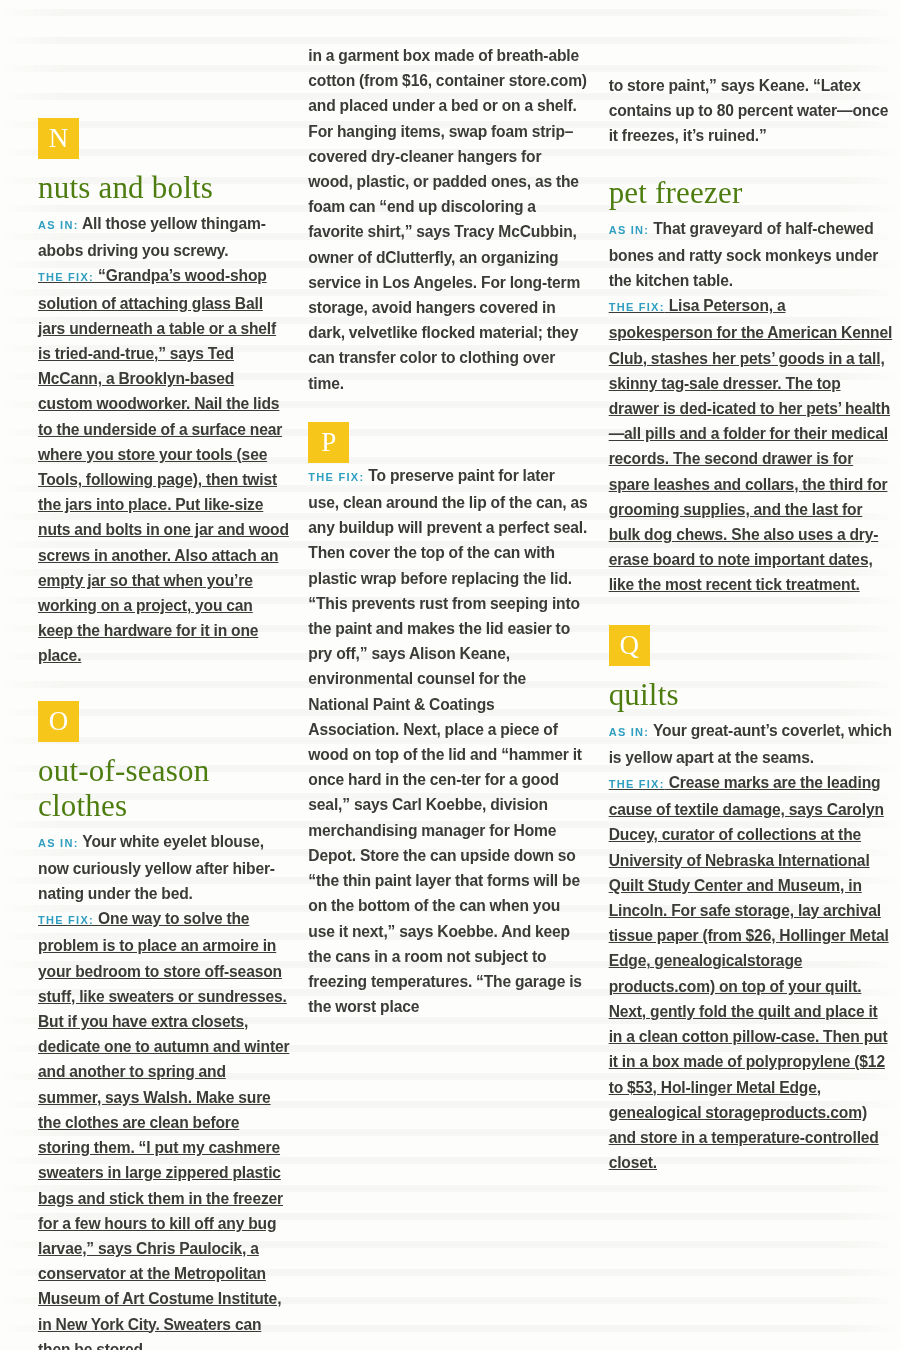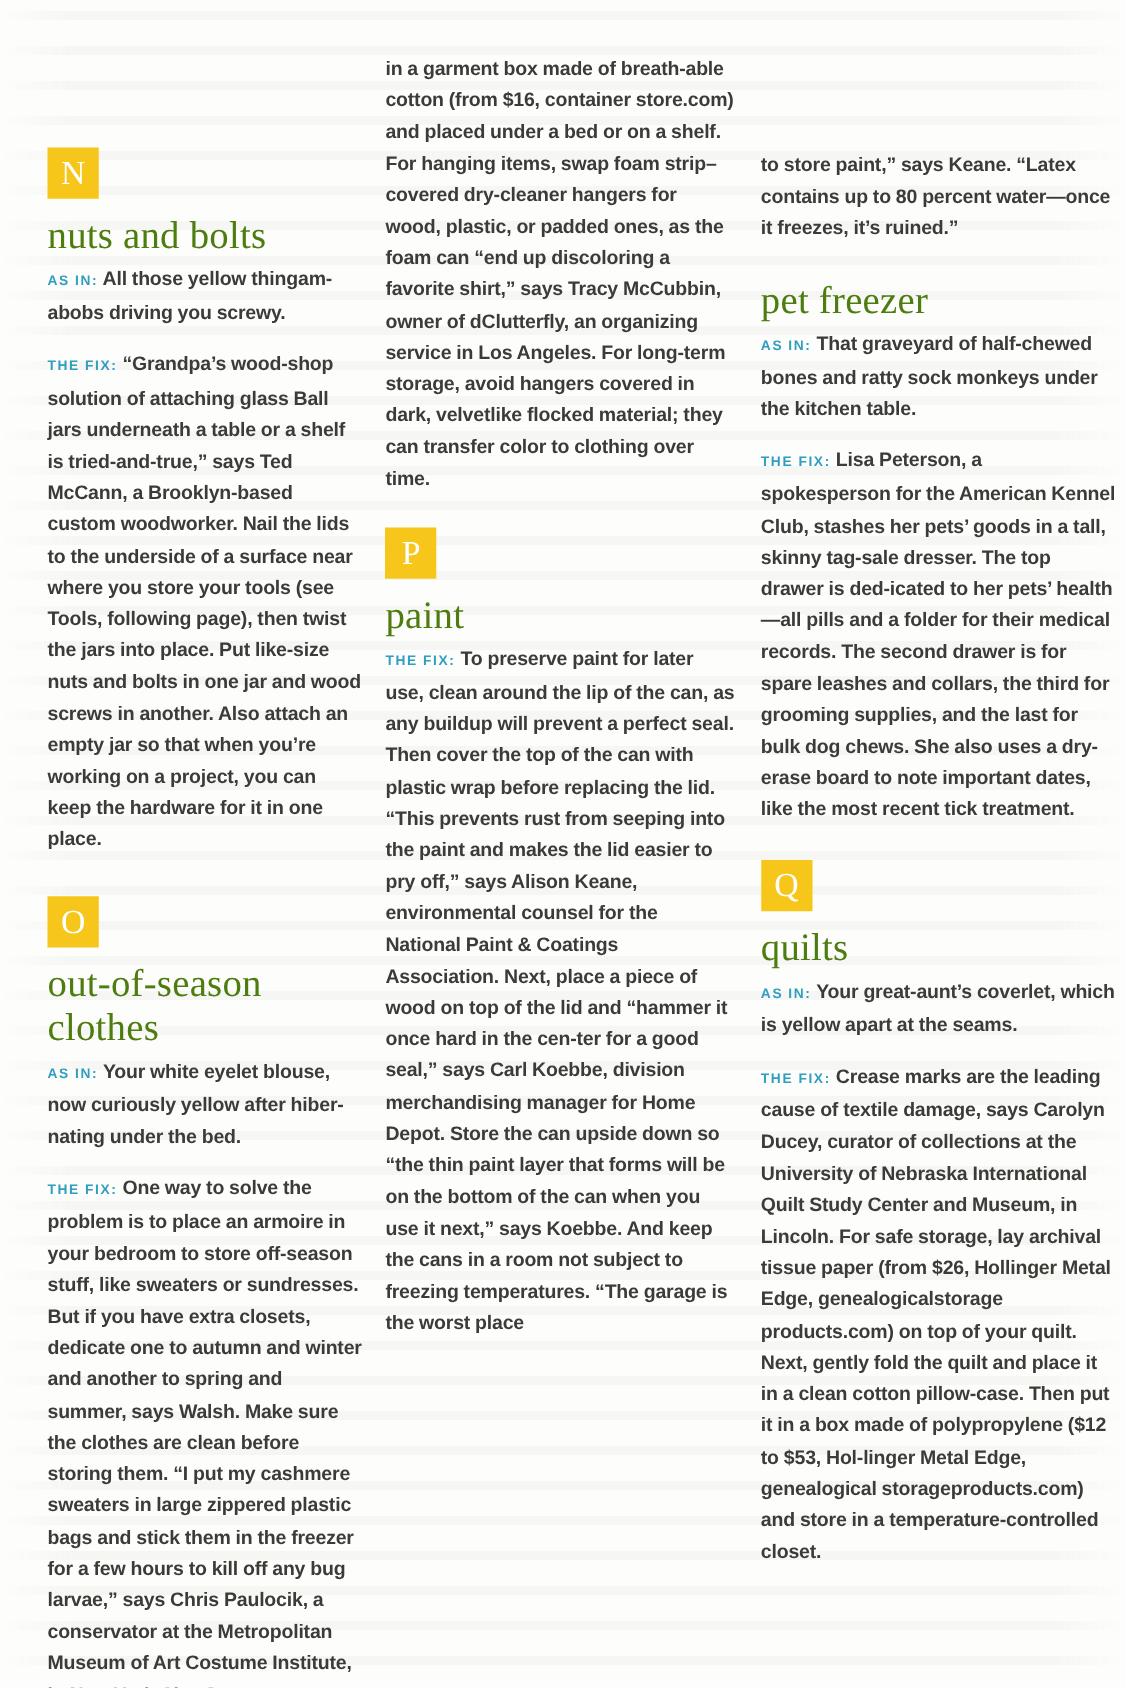--- a/index.html
+++ b/index.html
@@ -81,35 +81,35 @@
   .body-text {
     color: #3b3b38;
     font-size: 15.6px;
     line-height: 25.2px;
     font-weight: 600;
     text-align: left;
     margin: 0;
     letter-spacing: -0.15px;
     word-spacing: -0.2px;
   }
-  .body-text + .body-text { margin-top: 16px; }
+  .body-text + .body-text { margin-top: 0; text-decoration: underline; }
 
   .lede {
     color: #2f9ec0;
     font-weight: 700;
     letter-spacing: 1.3px;
     font-size: 11px;
   }
 
   
   .c1-top  { margin-top: 102px; }
   .c1-gap  { margin-top: 32px; }
   .c2-top  { margin-top: 27px; }
   .c2-gap  { margin-top: 26px; }
-  .c3-top  { margin-top: 104px; }
+  .c3-top  { margin-top: 57px; }
   .c3-gap  { margin-top: 26px; }
   .c3-gap2 { margin-top: 27px; }
 
   .nobadge-title { margin-top: 0; }
 </style>
 </head>
 <body>
 
 <div class="bleed"></div>
 
@@ -132,21 +132,20 @@
     </div>
 
   </div>
 
   <div class="col col-2">
 
     <p class="body-text c2-top">in a garment box made of breath-able cotton (from $16, container store.com) and placed under a bed or on a shelf. For hanging items, swap foam strip–covered dry-cleaner hangers for wood, plastic, or padded ones, as the foam can “end up discoloring a favorite shirt,” says Tracy McCubbin, owner of dClutterfly, an organizing service in Los Angeles. For long-term storage, avoid hangers covered in dark, velvetlike flocked material; they can transfer color to clothing over time.</p>
 
     <div class="entry c2-gap">
       <div class="badge">P</div>
-      <h2 class="entry-title">paint</h2>
       <p class="body-text"><span class="lede">THE FIX:</span><span> To preserve paint for later use, clean around the lip of the can, as any buildup will prevent a perfect seal. Then cover the top of the can with plastic wrap before replacing the lid. “This prevents rust from seeping into the paint and makes the lid easier to pry off,” says Alison Keane, environmental counsel for the National Paint &amp; Coatings Association. Next, place a piece of wood on top of the lid and “hammer it once hard in the cen-ter for a good seal,” says Carl Koebbe, division merchandising manager for Home Depot. Store the can upside down so “the thin paint layer that forms will be on the bottom of the can when you use it next,” says Koebbe. And keep the cans in a room not subject to freezing temperatures. “The garage is the worst place</span></p>
     </div>
 
   </div>
 
   <div class="col col-3">
 
     <p class="body-text c3-top">to store paint,” says Keane. “Latex contains up to 80 percent water—once it freezes, it’s ruined.”</p>
 
     <div class="entry c3-gap">

